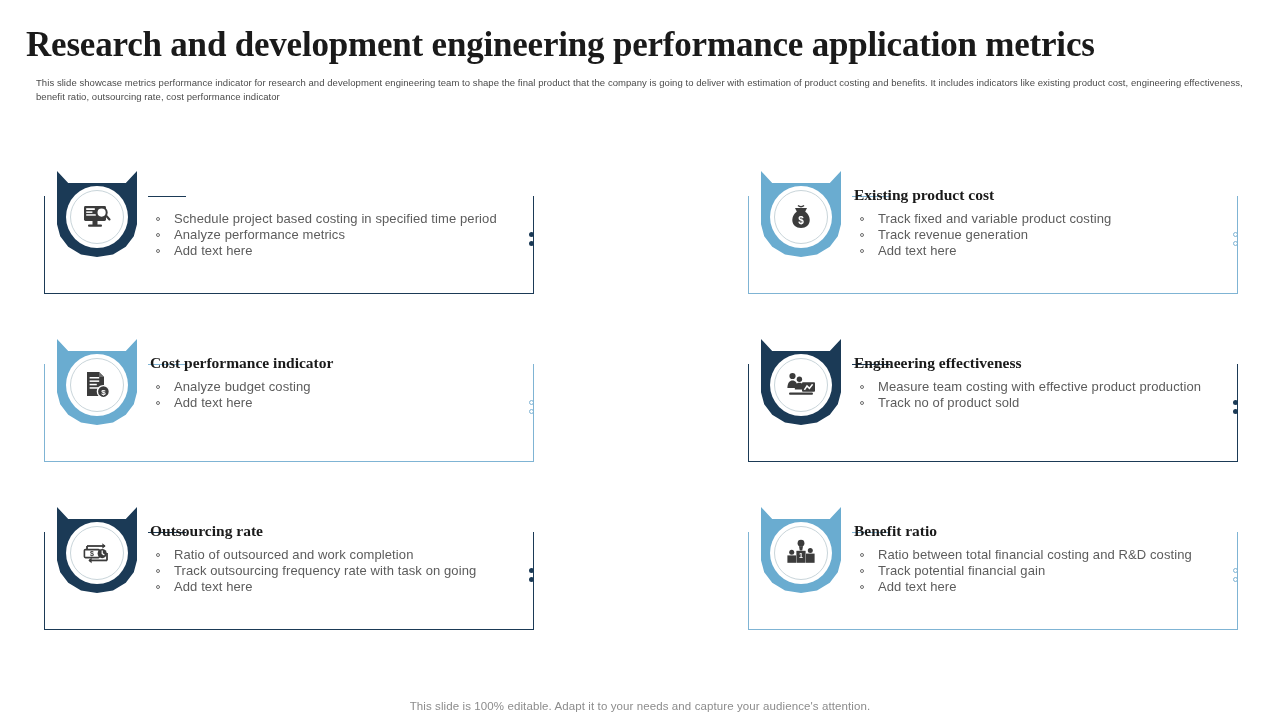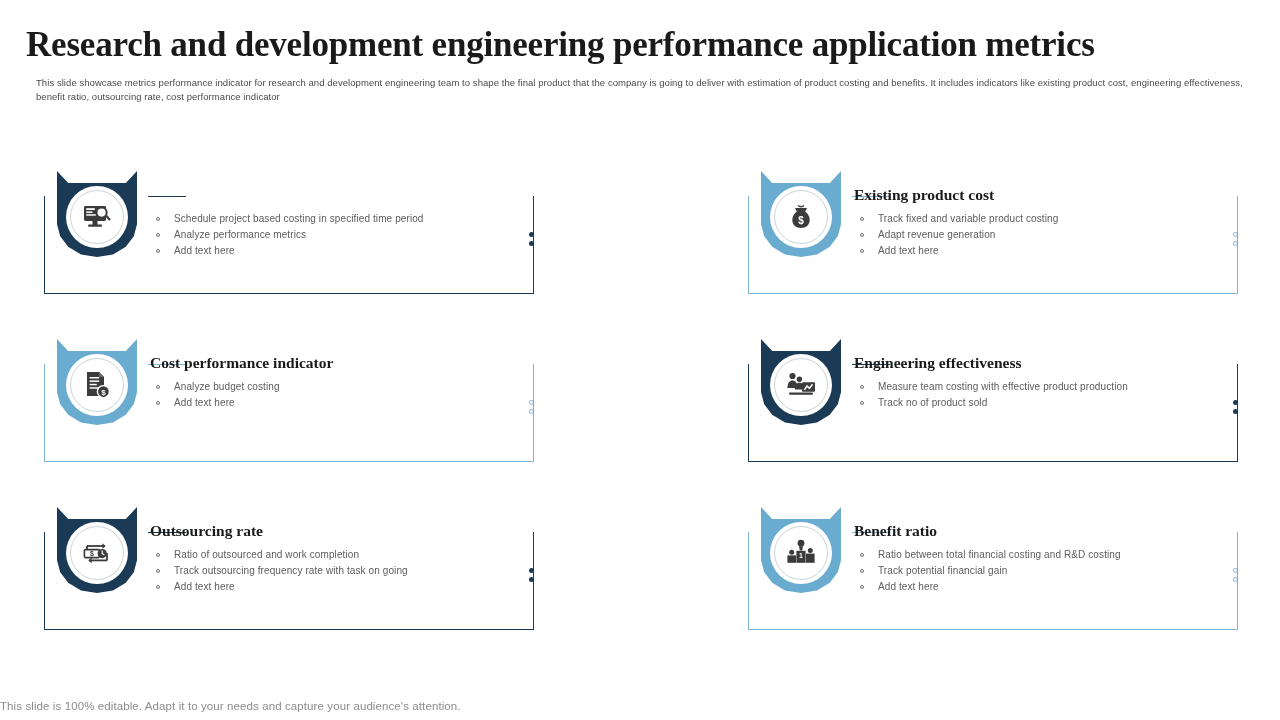--- a/index.html
+++ b/index.html
@@ -144,21 +144,21 @@
     position: absolute;
     left: 106px;
     top: 40px;
     margin: 0;
     padding: 0;
     list-style: none;
   }
   .card-bullets li {
     position: relative;
     padding-left: 24px;
-    font-size: 10px;
+    font-size: 13px;
     line-height: 16.2px;
     color: #5c5c5c;
     white-space: nowrap;
     letter-spacing: 0.1px;
   }
   .card-bullets li::before {
     content: "";
     position: absolute;
     left: 6px;
     top: 6px;
@@ -192,21 +192,21 @@
     border: 1px solid #7fb4d4;
     box-sizing: border-box;
   }
 
   
   #slide-footer {
     position: absolute;
     left: 0;
     top: 700px;
     width: 1280px;
-    text-align: left;
+    text-align: center;
     font-size: 11.5px;
     color: #8c8c8c;
     letter-spacing: 0.1px;
   }
 </style>
 </head>
 <body>
 
 <div id="slide-title">Research and development engineering performance application metrics</div>
 
@@ -257,21 +257,21 @@
     <path d="M13 11.5 C6 16 6.5 28 17 28 C27.5 28 28 16 21 11.5 Z" fill="#3b3b3b"></path>
     <text x="17" y="23.6" font-family="'Liberation Sans',sans-serif" font-size="10" font-weight="700" fill="#ffffff" text-anchor="middle">$</text>
     <path d="M14 5.5 C16 7.2 18 7.2 20 5.5" stroke="#3b3b3b" stroke-width="1.6" fill="none"></path>
   </svg>
           </div>
         </div>
       </div>
       <div class="card-title">Existing product cost</div>
       <ul class="card-bullets">
         <li>Track fixed and variable  product  costing</li>
-        <li>Adapt  revenue  generation</li>
+        <li>Track  revenue  generation</li>
         <li>Add text here</li>
       </ul>
       <div class="conn-dots">
         <i class="d1"></i>
         <i class="d2"></i>
       </div>
     </div>
     <div class="card card-row-2 card-col-left light">
       <div class="card-frame"></div>
       <div class="card-top-stub"></div>

